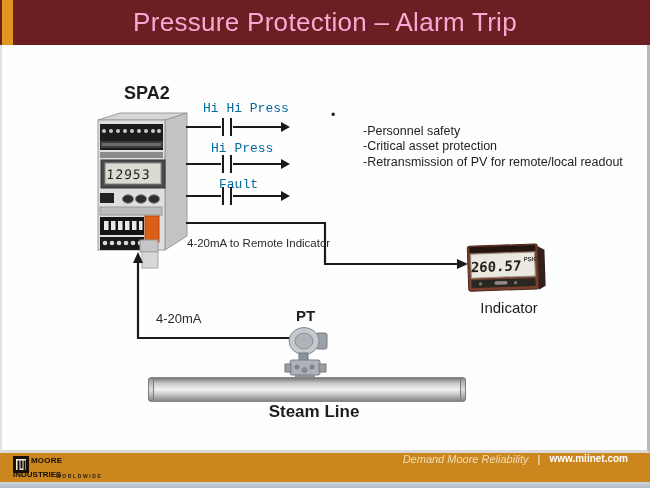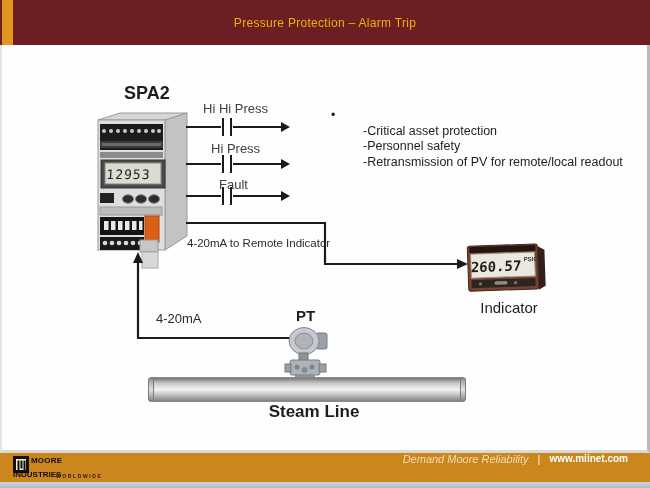--- a/index.html
+++ b/index.html
@@ -3,29 +3,29 @@
 <meta charset="utf-8">
 <style>
   html,body{margin:0;padding:0;background:#e8e8e8;}
   *{box-sizing:border-box;}
   .slide{position:relative;width:650px;height:488px;background:#ffffff;overflow:hidden;
          font-family:"Liberation Sans","DejaVu Sans",sans-serif;color:#1c1c1c;}
   
   .hdr{position:absolute;left:0;top:0;width:650px;height:45px;background:#6c1e22;
        display:flex;align-items:center;justify-content:center;}
   .hdr-corner{position:absolute;left:2px;top:0;width:11px;height:45px;background:#e0961f;}
-  .hdr-title{color:#eab308;font-size:12px;letter-spacing:.3px;}
+  .hdr-title{color:#f9a8d4;font-size:26px;letter-spacing:.3px;}
   
   .content{position:absolute;left:0;top:45px;width:650px;height:408px;background:#fefefe;
            border-left:2px solid #e3e3e3;border-right:3px solid #b9b9b9;border-bottom:3px solid #d9d9d9;}
   .abs{position:absolute;}
   .overlay{position:absolute;left:0;top:0;width:650px;height:488px;pointer-events:none;}
   .lbl{position:absolute;white-space:nowrap;color:#1d1d1d;}
   .spa2-label{left:124px;top:83px;font-size:18px;font-weight:bold;}
-  .contact-lbl{font-size:13px;color:#404040;}
+  .contact-lbl{font-size:13px;color:#0369a1;font-family:Liberation Mono, monospace;}
   .c1{left:203px;top:101px;} .c2{left:211px;top:141px;} .c3{left:219px;top:177px;}
   .remote-lbl{left:187px;top:237px;font-size:11.5px;color:#2a2a2a;}
   .loop-lbl{left:156px;top:311px;font-size:13px;color:#2a2a2a;}
   .pt-lbl{left:296px;top:307px;font-size:15px;font-weight:bold;}
   .indicator-lbl{left:466px;top:299px;width:86px;text-align:center;font-size:15px;}
   .steam-lbl{left:253px;top:402px;width:122px;text-align:center;font-size:17px;font-weight:bold;}
   
   .bullets{position:absolute;left:322px;top:108px;width:318px;font-size:12.5px;line-height:15.5px;color:#1e1e1e;}
   .bullet-head{display:flex;}
   .bullet-dot{width:21px;text-align:left;padding-left:9px;}
@@ -156,22 +156,22 @@
       <line x1="348" y1="391" x2="391" y2="391" stroke="#2e79c5" stroke-width="4"></line>
       <polygon points="391,386 400,391 391,396" fill="#2e79c5"></polygon>
     </g>
   </svg>
 
   <div class="bullets">
     <div class="bullet-head">
       <span class="bullet-dot">•</span>
     </div>
     <ul class="bullet-items">
+      <li>-Personnel safety</li>
       <li>-Critical asset protection</li>
-      <li>-Personnel safety</li>
       <li>-Retransmission of PV for remote/local readout</li>
     </ul>
   </div>
 
   <div class="lbl remote-lbl">4-20mA to Remote Indicator</div>
   <div class="lbl loop-lbl">4-20mA</div>
 
   <svg class="abs" style="left:466px;top:239px;" width="84" height="58" viewBox="0 0 84 58">
     <g transform="rotate(-2 40 28)">
       <polygon points="72,8 79,12 79,48 72,52" fill="#34201a"></polygon>

